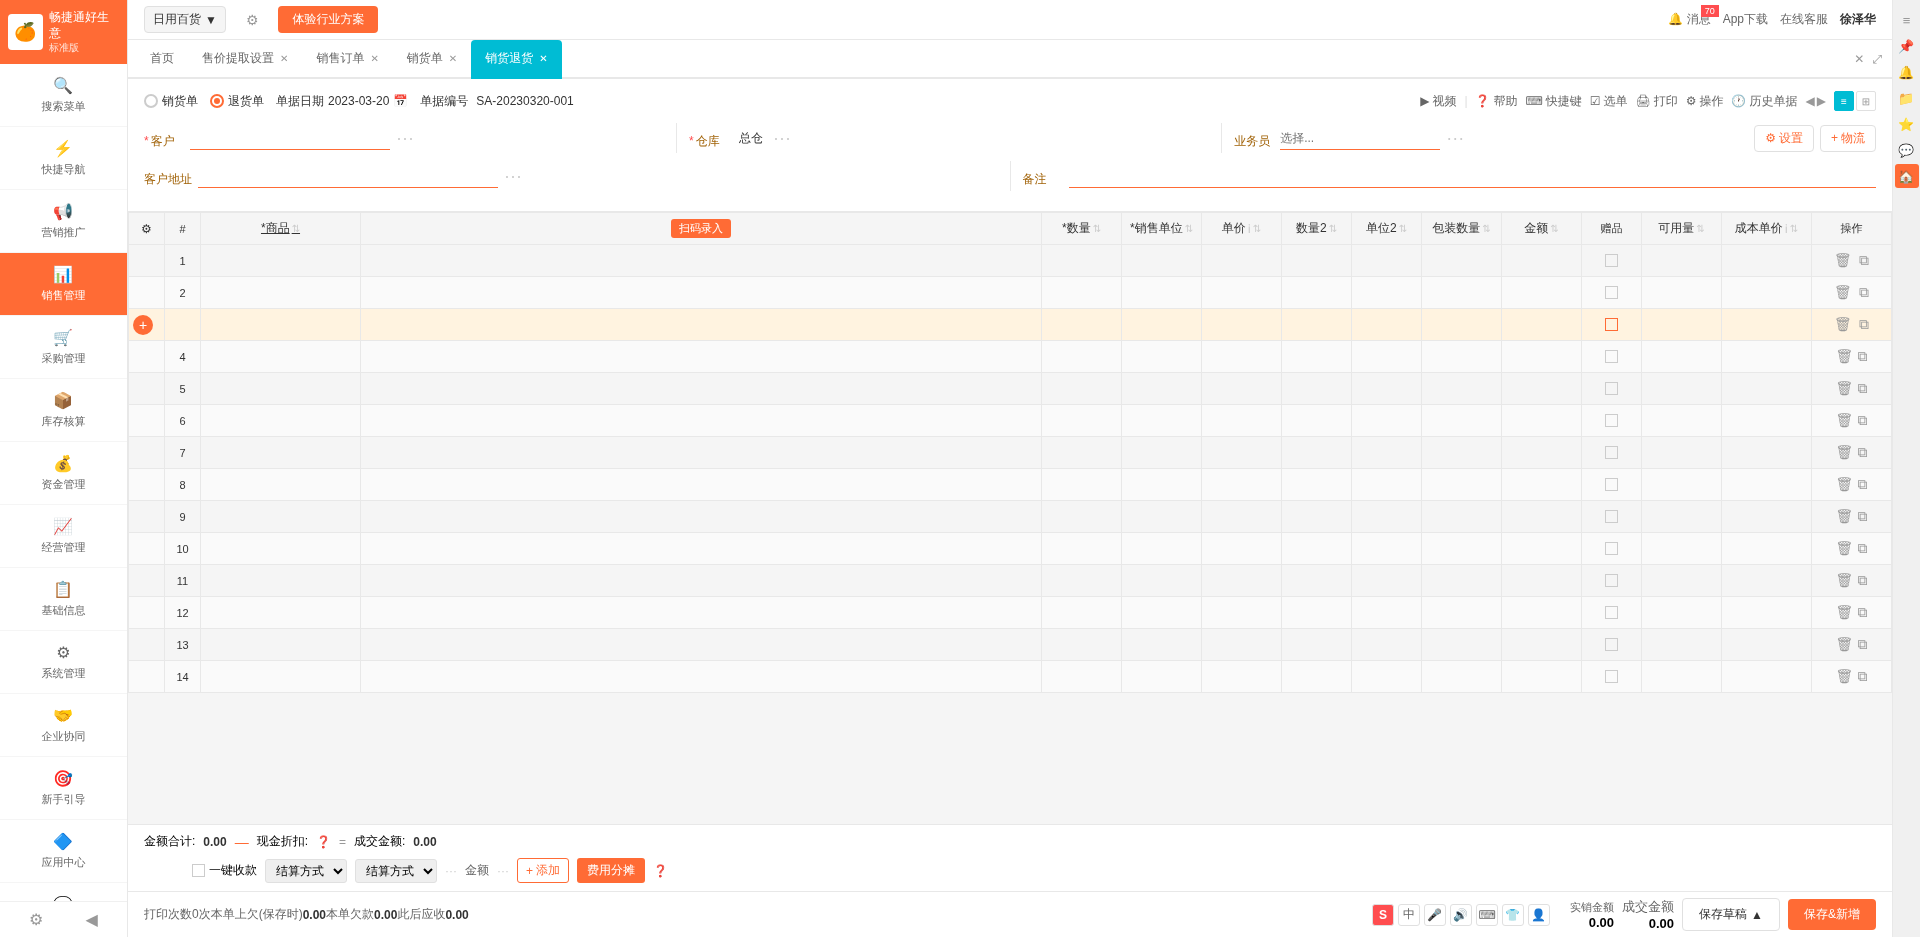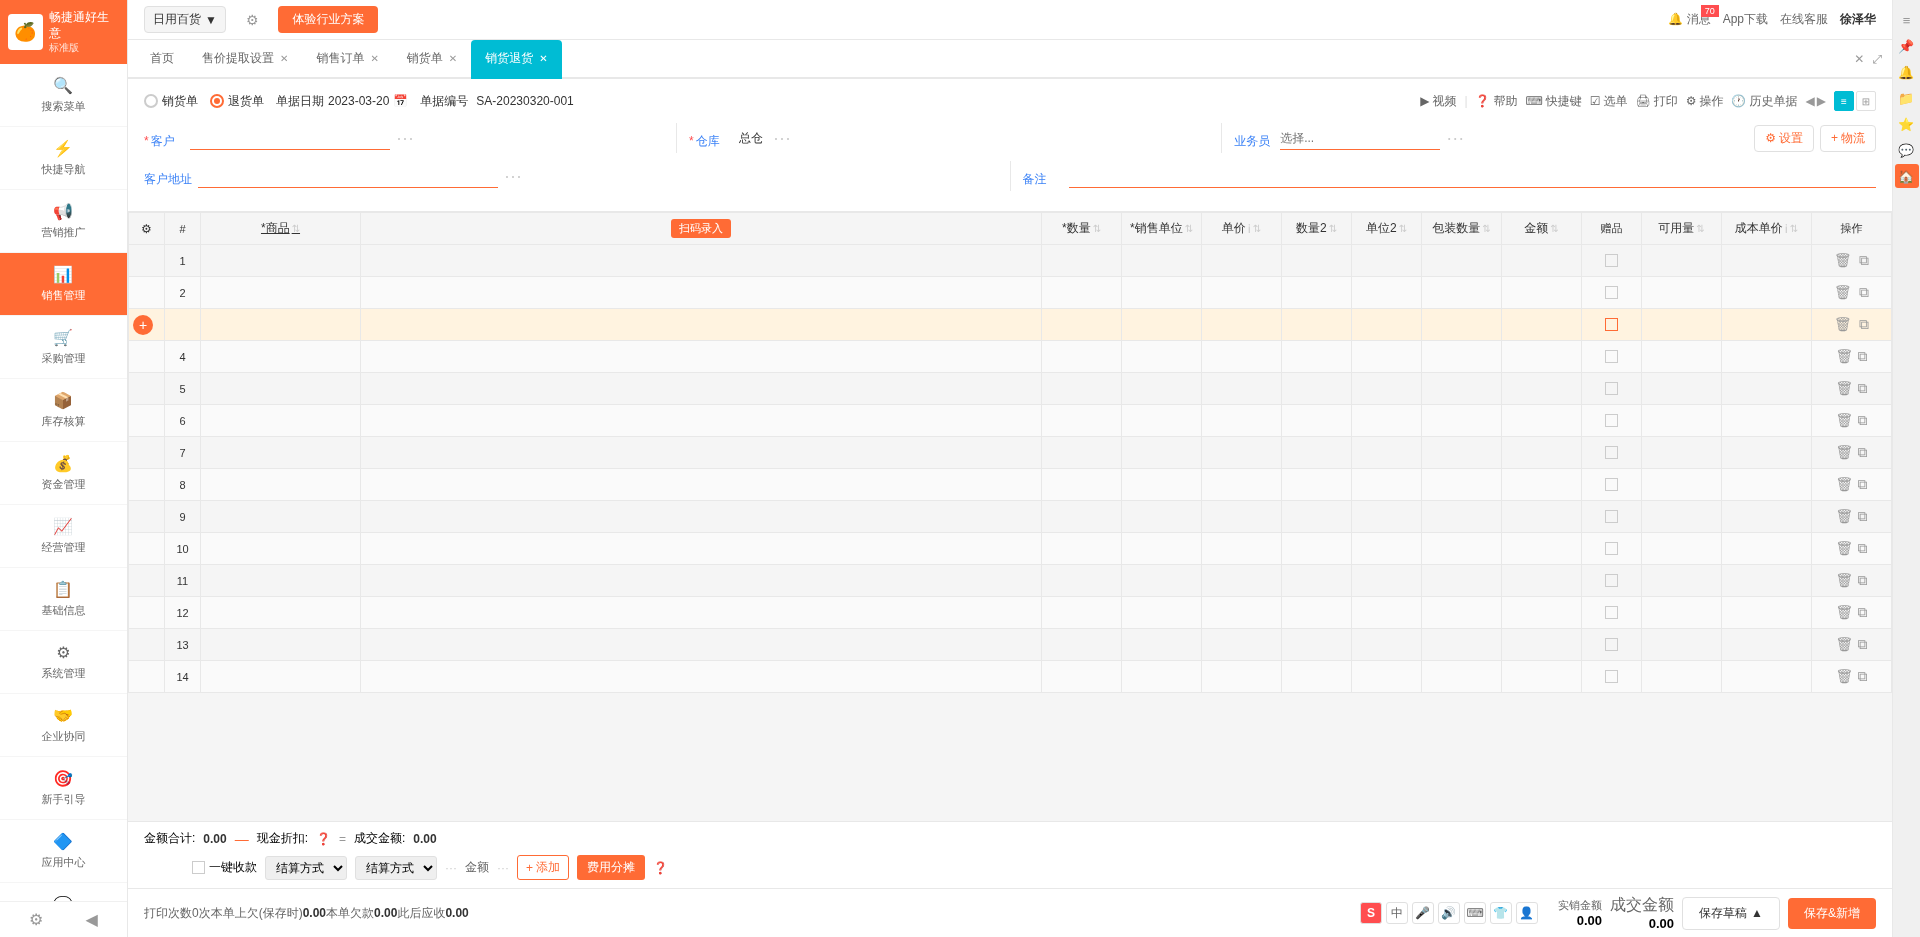--- a/index.html
+++ b/index.html
@@ -57,21 +57,21 @@
     .date-field span { font-size: 12px; }
     .doc-field { display: flex; align-items: center; gap: 4px; color: #333; }
     .form-header-right { display: flex; align-items: center; gap: 8px; }
     .header-action { display: flex; align-items: center; gap: 3px; color: #666; cursor: pointer; font-size: 12px; }
     .btn-settings { background: #fff; border: 1px solid #e0e0e0; border-radius: 4px; padding: 4px 10px; color: #ff6b35; cursor: pointer; font-size: 12px; display: flex; align-items: center; gap: 3px; }
     .btn-add-logistics { background: #fff; border: 1px solid #e0e0e0; border-radius: 4px; padding: 4px 10px; color: #ff6b35; cursor: pointer; font-size: 12px; display: flex; align-items: center; gap: 3px; }
 
     
     .form-fields { display: flex; align-items: center; gap: 0; margin-bottom: 8px; }
     .field-group { display: flex; align-items: center; gap: 6px; flex: 1; }
-    .field-label { color: #3b82f6; white-space: nowrap; min-width: 40px; margin-top: 7px; }
+    .field-label { color: #a16207; white-space: nowrap; min-width: 40px; margin-top: 7px; }
     .field-label.required::before { content: '*'; color: #ff4d4f; margin-right: 2px; }
     .field-input { flex: 1; border: none; border-bottom: 1px solid #ff6b35; padding: 4px 0; color: #999; min-width: 80px; outline: none; }
     .field-dots { color: #ccc; font-size: 18px; cursor: pointer; }
     .field-separator { width: 1px; height: 30px; background: #e8e8e8; margin: 0 12px; }
     .data-table { width: 100%; border-collapse: collapse; table-layout: fixed; }
     .data-table th { background: #f5f5f5; border: 1px solid #e8e8e8; padding: 6px 4px; text-align: center; font-weight: normal; color: #333; font-size: 11px; white-space: nowrap; position: sticky; top: 0; z-index: 2; }
     .data-table td { border: 1px solid #e8e8e8; padding: 4px; text-align: center; color: #333; height: 32px; font-size: 11px; }
     .data-table tr:nth-child(even) td { background: #fafafa; }
     .data-table tr.active-row td { background: #fff3e0; }
     .data-table tr.active-row td:first-child { background: #fff3e0; }
@@ -822,21 +822,21 @@
           <div class="bottom-icon">⌨</div>
           <div class="bottom-icon">👕</div>
           <div class="bottom-icon">👤</div>
         </div>
         <div style="display:flex;align-items:center;gap:8px;margin-left:12px;">
           <div style="text-align:right;">
             <div style="color:#666;font-size:11px;">实销金额</div>
             <div style="font-weight:bold;font-size:13px;">0.00</div>
           </div>
           <div style="text-align:right;">
-            <div style="color:#666;font-size:16px;">成交金额</div>
+            <div style="color:#666;font-size:13px;">成交金额</div>
             <div style="font-weight:bold;font-size:13px;">0.00</div>
           </div>
         </div>
         <div class="action-buttons">
           <button class="btn-save-draft">
             <span>保存草稿</span>
             <span>▲</span>
           </button>
           <button class="btn-save-new">
             <span>保存&amp;新增</span>

